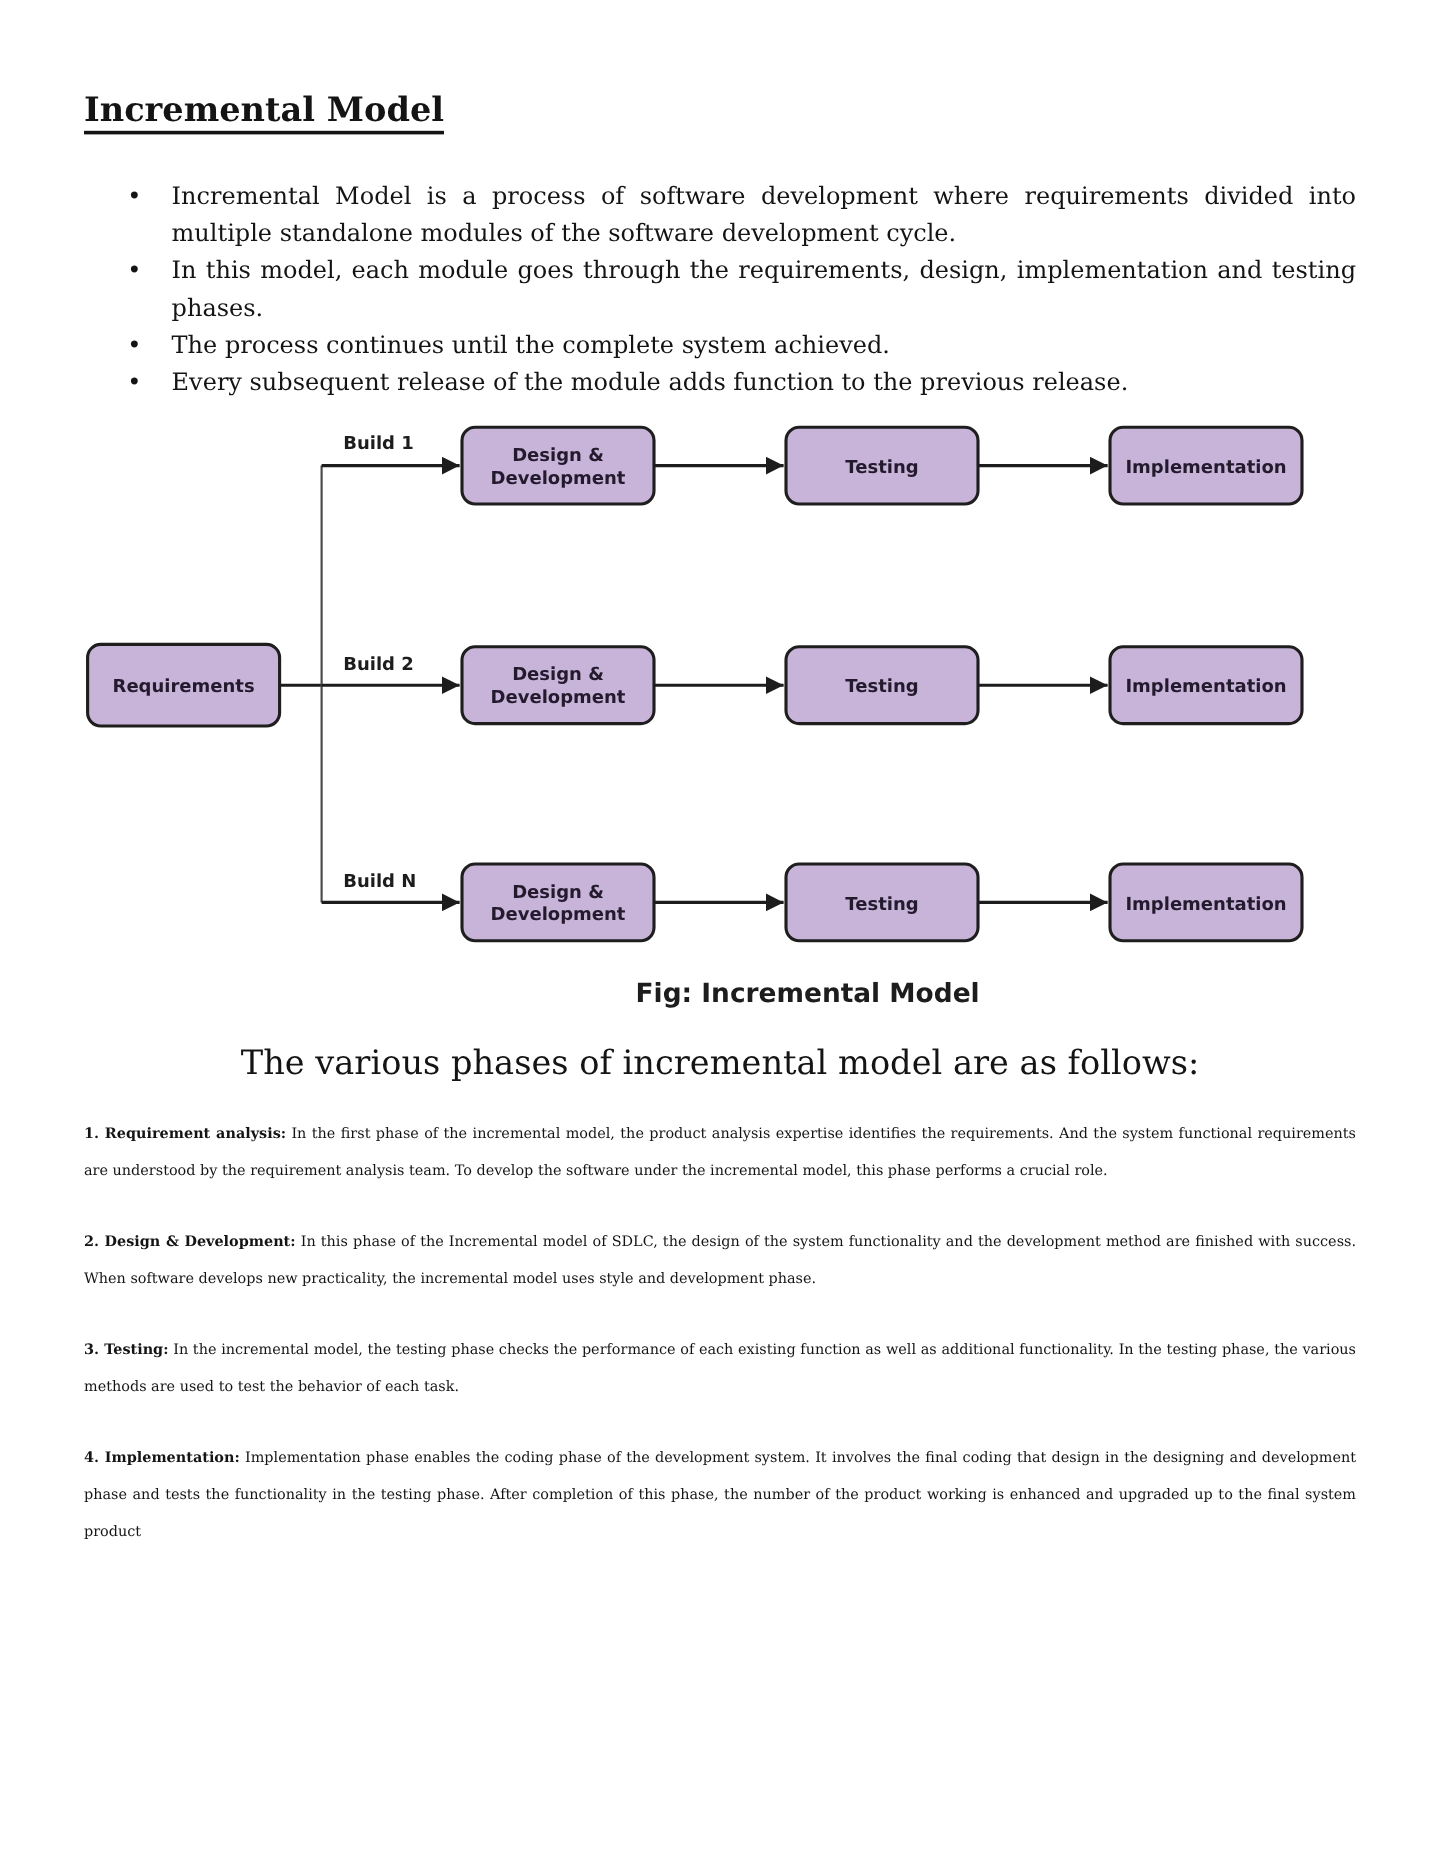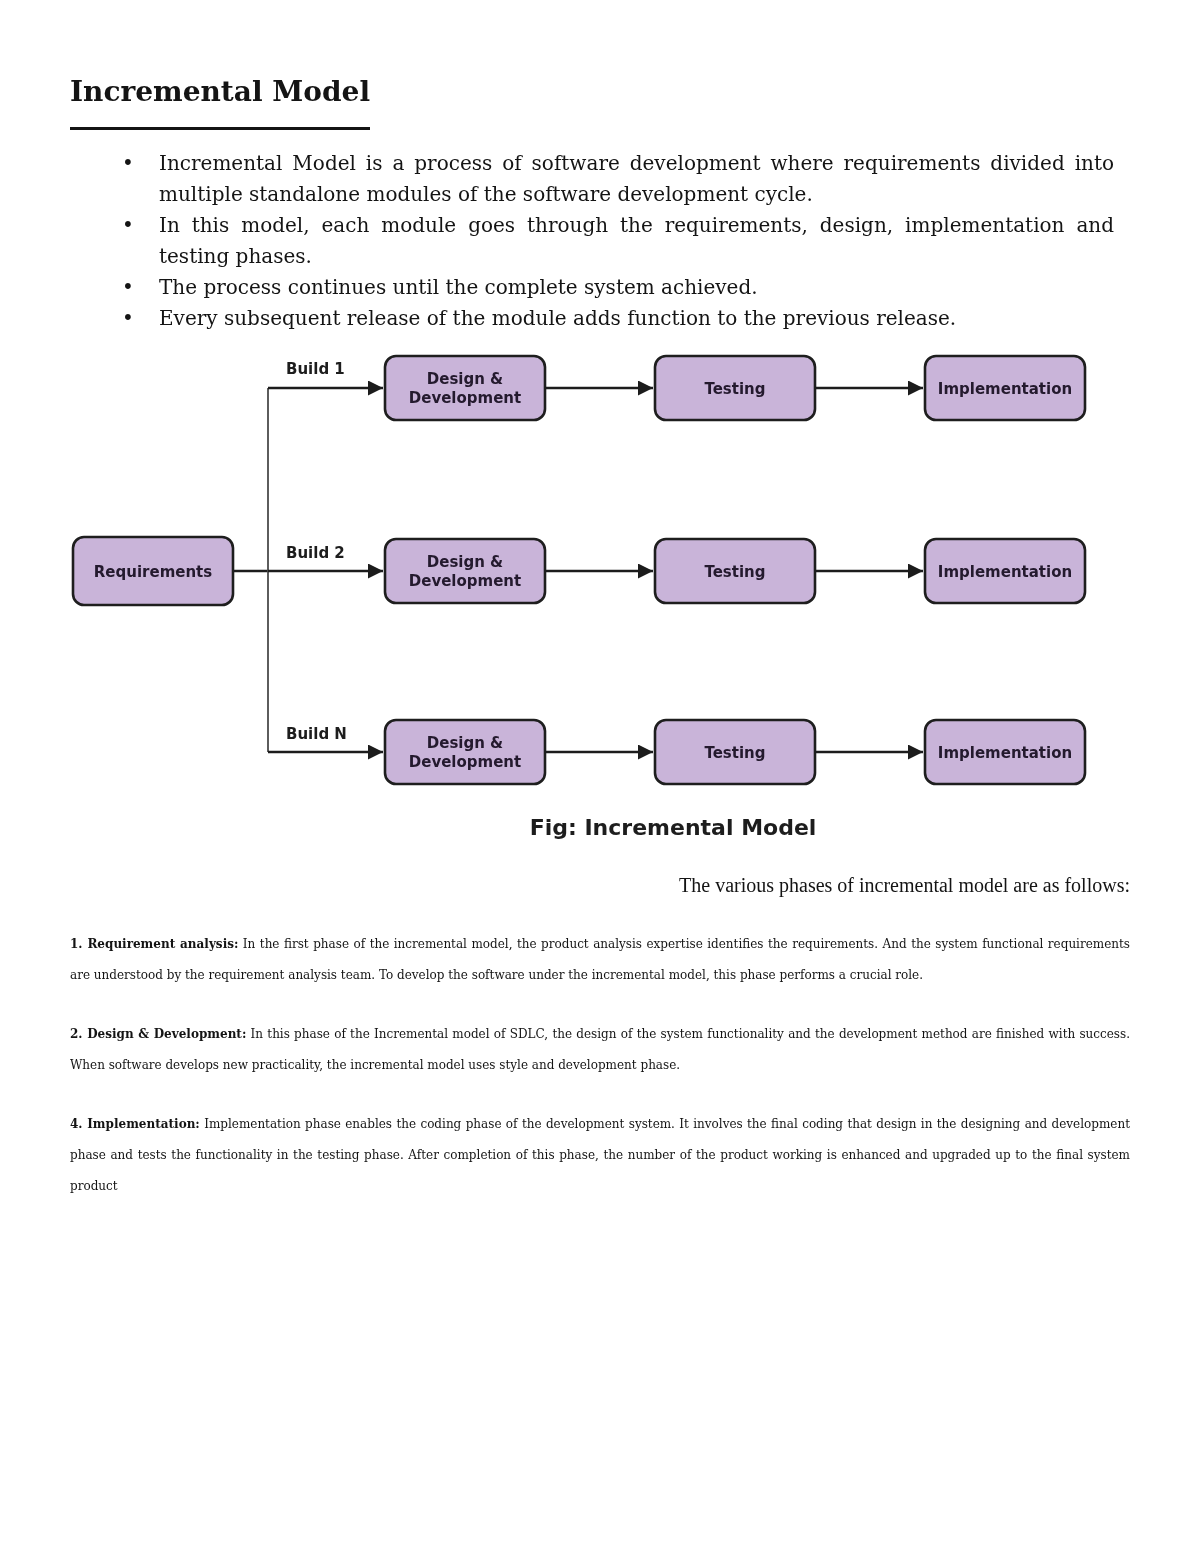--- a/index.html
+++ b/index.html
@@ -3,38 +3,38 @@
 <meta charset="utf-8">
 <style>
   html, body { margin:0; padding:0; }
   body {
     width:1200px; height:1553px; background:#ffffff;
     font-family:"DejaVu Serif","Liberation Serif",serif;
     color:#141414; overflow:hidden;
   }
   .pagepad { padding:0 70px; }
   h1.title { margin:76px 0 0; font-size:28px; font-weight:bold; line-height:1.15; }
-  h1.title .u { border-bottom:3px solid #141414; padding-bottom:19px; }
-  ul.bullets { margin:40px 16px 0; padding:0 0 0 73px; list-style:none; }
+  h1.title .u { border-bottom:3px solid #141414; padding-bottom:1px; }
+  ul.bullets { margin:40px 0 0; padding:0 0 0 73px; list-style:none; }
   ul.bullets li {
     position:relative; font-size:20px; line-height:31px;
     text-align:justify; margin:0;
   }
   ul.bullets li::before {
     content:"\2022"; position:absolute; left:-37px; top:0;
     font-size:20px; line-height:31px;
   }
   svg.diagram { display:block; margin:6px 0 0; }
   .dbox { stroke:#1e1e1e; stroke-width:2.6; }
   .dline { stroke:#1c1c1c; stroke-width:2.6; fill:none; }
   .dthin { stroke:#4b4b4b; stroke-width:1.8; fill:none; }
   .dlabel { font:bold 15px "DejaVu Sans","Liberation Sans",sans-serif; fill:#1d1d1d; }
   .dboxtext { font:bold 15px "DejaVu Sans","Liberation Sans",sans-serif; fill:#241a2e; text-anchor:middle; }
   .dcaption { font:bold 22px "DejaVu Sans","Liberation Sans",sans-serif; fill:#1d1d1d; text-anchor:middle; }
-  p.intro { margin:20px 0 0; font-size:20px; line-height:31px; text-align:right;font-family:Liberation Serif, serif; }
+  p.intro { margin:20px 0 0; font-size:28px; line-height:31px; text-align:center; }
   p.phase { margin:28px 0 0; font-size:12px; line-height:31px; text-align:justify; }
   p.phase b { font-weight:bold; }
 </style>
 </head>
 <body>
 
 <main>
 
   <div class="pagepad">
     <h1 class="title"><span class="u">Incremental Model</span></h1>
@@ -110,17 +110,20 @@
   <section class="pagepad">
     <p class="intro">The various phases of incremental model are as follows:</p>
 
     <p class="phase">
       <b>1. Requirement analysis:</b><span> In the first phase of the incremental model, the product analysis expertise identifies the requirements. And the system functional requirements are understood by the requirement analysis team. To develop the software under the incremental model, this phase performs a crucial role.</span>
     </p>
     <p class="phase">
       <b>2. Design &amp; Development:</b><span> In this phase of the Incremental model of SDLC, the design of the system functionality and the development method are finished with success. When software develops new practicality, the incremental model uses style and development phase.</span>
     </p>
     <p class="phase">
+      <b>3. Testing:</b><span> In the incremental model, the testing phase checks the performance of each existing function as well as additional functionality. In the testing phase, the various methods are used to test the behavior of each task.</span>
+    </p>
+    <p class="phase">
       <b>4. Implementation:</b><span> Implementation phase enables the coding phase of the development system. It involves the final coding that design in the designing and development phase and tests the functionality in the testing phase. After completion of this phase, the number of the product working is enhanced and upgraded up to the final system product</span>
     </p>
   </section>
 
 </main>
 
 </body></html>

